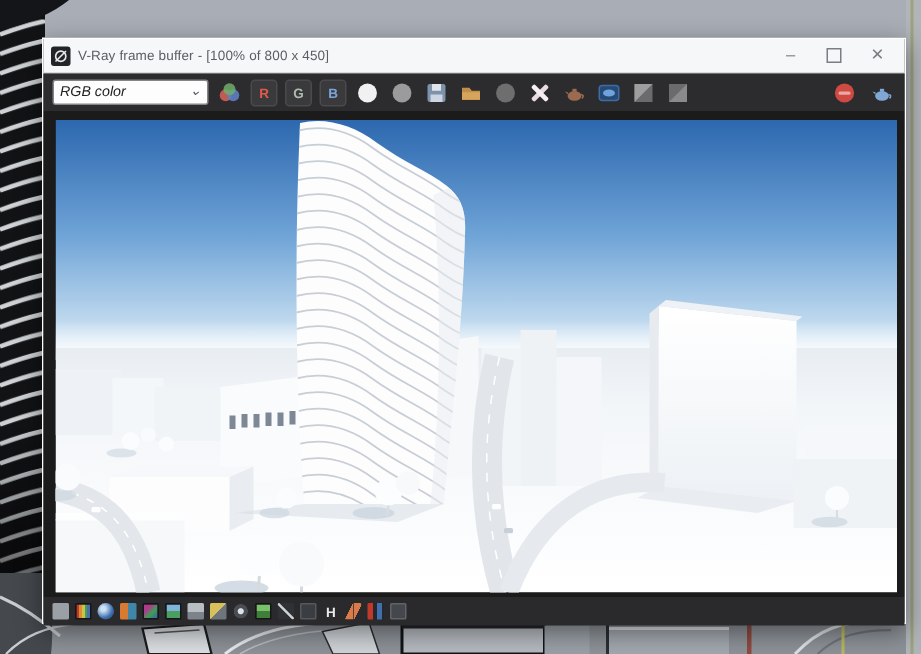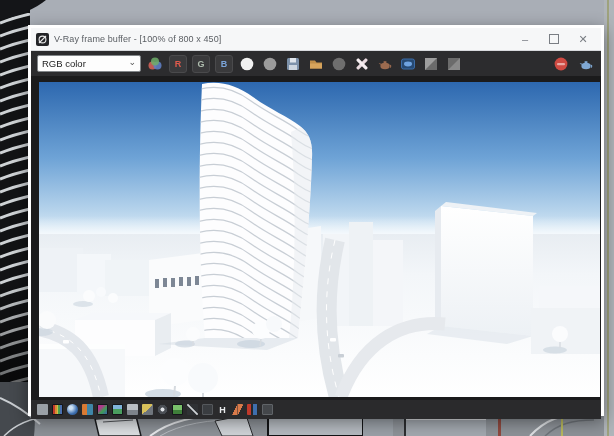--- a/index.html
+++ b/index.html
@@ -8,21 +8,21 @@
     background:#a9aeb6;
     font-family:"Liberation Sans", sans-serif;
     -webkit-font-smoothing:antialiased;
   }
   
   #backdrop{position:absolute;left:0;top:0;width:614px;height:436px;z-index:0;}
 
   
   .vfb-window{
     position:absolute;left:28px;top:25px;width:576px;height:391px;z-index:2;
-    background:#2b2b2b;border:3px solid #ffffff;box-sizing:border-box;
+    background:#2b2b2b;border:1px solid #ffffff;box-sizing:border-box;
     box-shadow:0 5px 16px rgba(0,0,0,.45);
     display:flex;flex-direction:column;
   }
   .titlebar{
     height:22px;background:#f6f7f8;display:flex;align-items:center;
     padding:0 4px 0 5px;flex:0 0 auto;border-bottom:1px solid #d8dadd;
   }
   .app-icon{
     width:13px;height:13px;background:#232427;border-radius:2px;
     display:inline-flex;align-items:center;justify-content:center;margin-right:5px;flex:0 0 auto;
@@ -34,21 +34,21 @@
     color:#7a7e84;font-size:11px;line-height:1;cursor:default;
   }
   .maximize-box{width:8px;height:8px;border:1px solid #7a7e84;display:inline-block;}
 
   .toolbar{
     height:25px;background:#2c2c2e;display:flex;align-items:center;
     padding:0 6px;gap:5px;flex:0 0 auto;
   }
   .channel-select{
     width:104px;height:17px;background:#fdfdfd;border:1px solid #828689;border-radius:2px;
-    display:flex;align-items:center;padding:0 4px;box-sizing:border-box;
+    display:flex;align-items:center;padding:0 4px;box-sizing:border-box;font-style:italic;
   }
   .channel-select .val{font-size:9.5px;color:#222;flex:1;}
   .channel-select .chev{font-size:9px;color:#555;line-height:0;margin-top:-3px;}
   .tb-icon{
     width:18px;height:18px;display:inline-flex;align-items:center;justify-content:center;
     flex:0 0 auto;border-radius:2px;
   }
   .chan-btn{
     width:16px;height:16px;background:#3a3a3c;border:1px solid #4a4a4c;border-radius:3px;
     display:inline-flex;align-items:center;justify-content:center;

